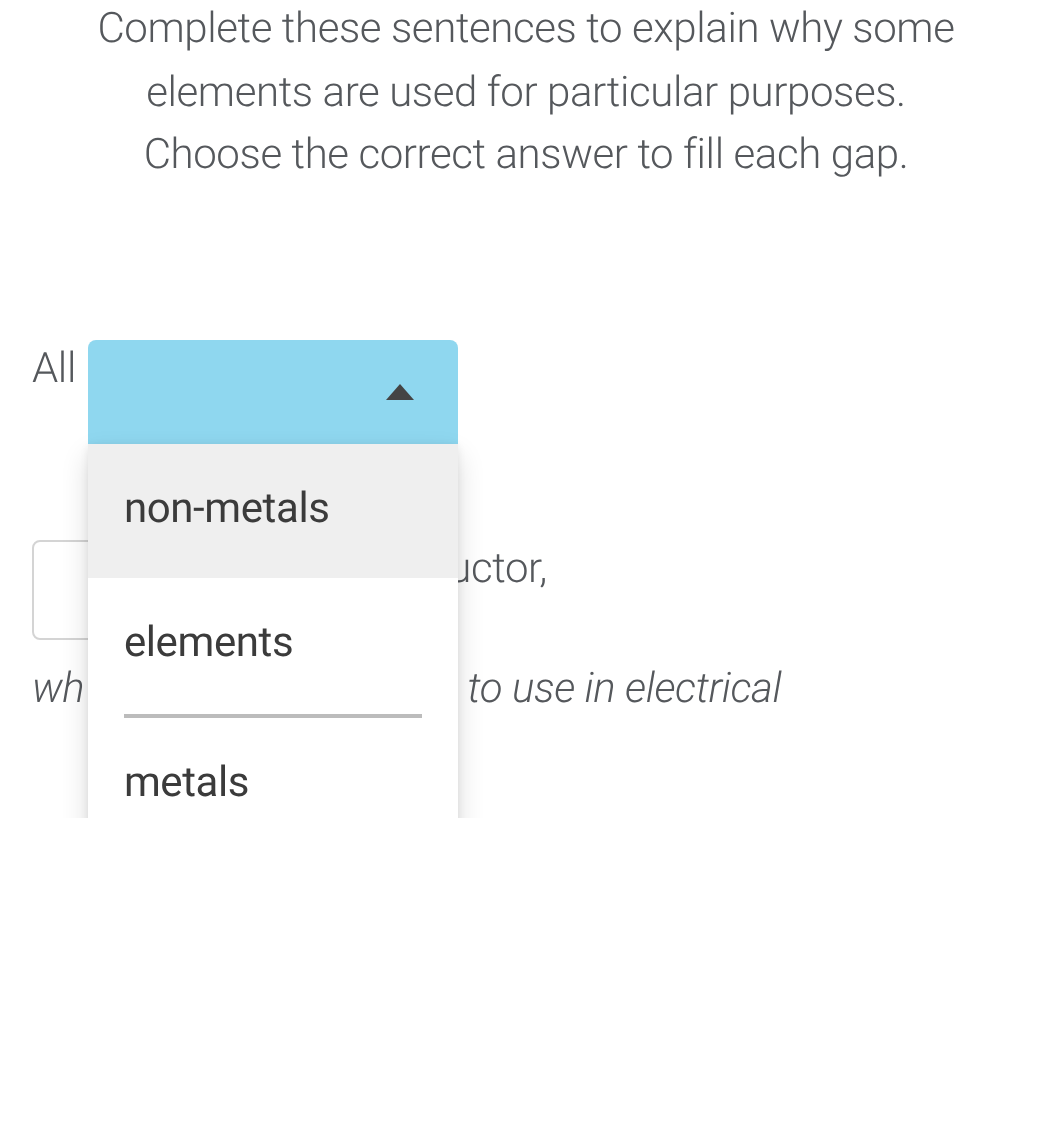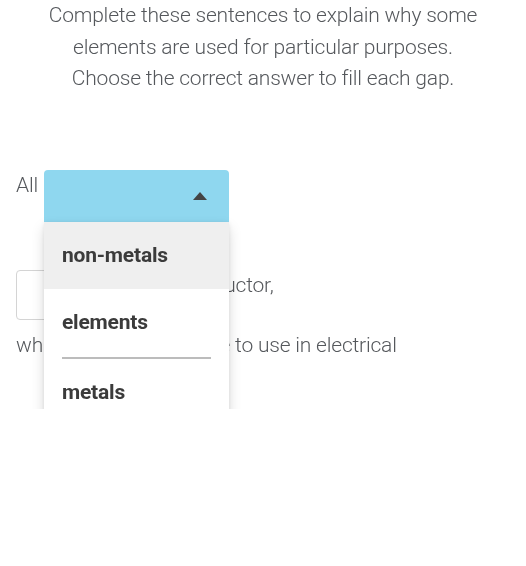--- a/index.html
+++ b/index.html
@@ -73,21 +73,21 @@
     background: #ffffff;
     box-shadow: 0 6px 14px rgba(0,0,0,0.14), 0 1px 4px rgba(0,0,0,0.08);
     border-radius: 0 0 4px 4px;
     z-index: 10;
     padding-bottom: 6px;
   }
   .dropdown-item {
     padding: 18px 18px;
     color: #3b3b3b;
     cursor: pointer;
-    font-weight: 700;
+    font-weight: 400;
   }
   .dropdown-item.highlighted {
     background: #efefef;
   }
   .dropdown-sep {
     height: 1px;
     background: #bcbcbc;
     margin: 0 18px;
   }
 </style>
@@ -117,18 +117,18 @@
   </div>
 </div>
 
 <div class="sentence-block">
   <div class="sentence-line" style="margin-bottom:10px;">
     <span class="select-closed">
       
     </span>
     <span> a very good conductor,</span>
   </div>
-  <div class="sentence-line" style="margin-bottom:10px;">
+  <div class="sentence-line" style="margin-bottom:10px;font-style:italic;">
     <span>wh</span>
     <span style="display:inline-block;width:160px;"></span>
     <span>le to use in electrical</span>
   </div>
 </div>
 
 </body></html>

